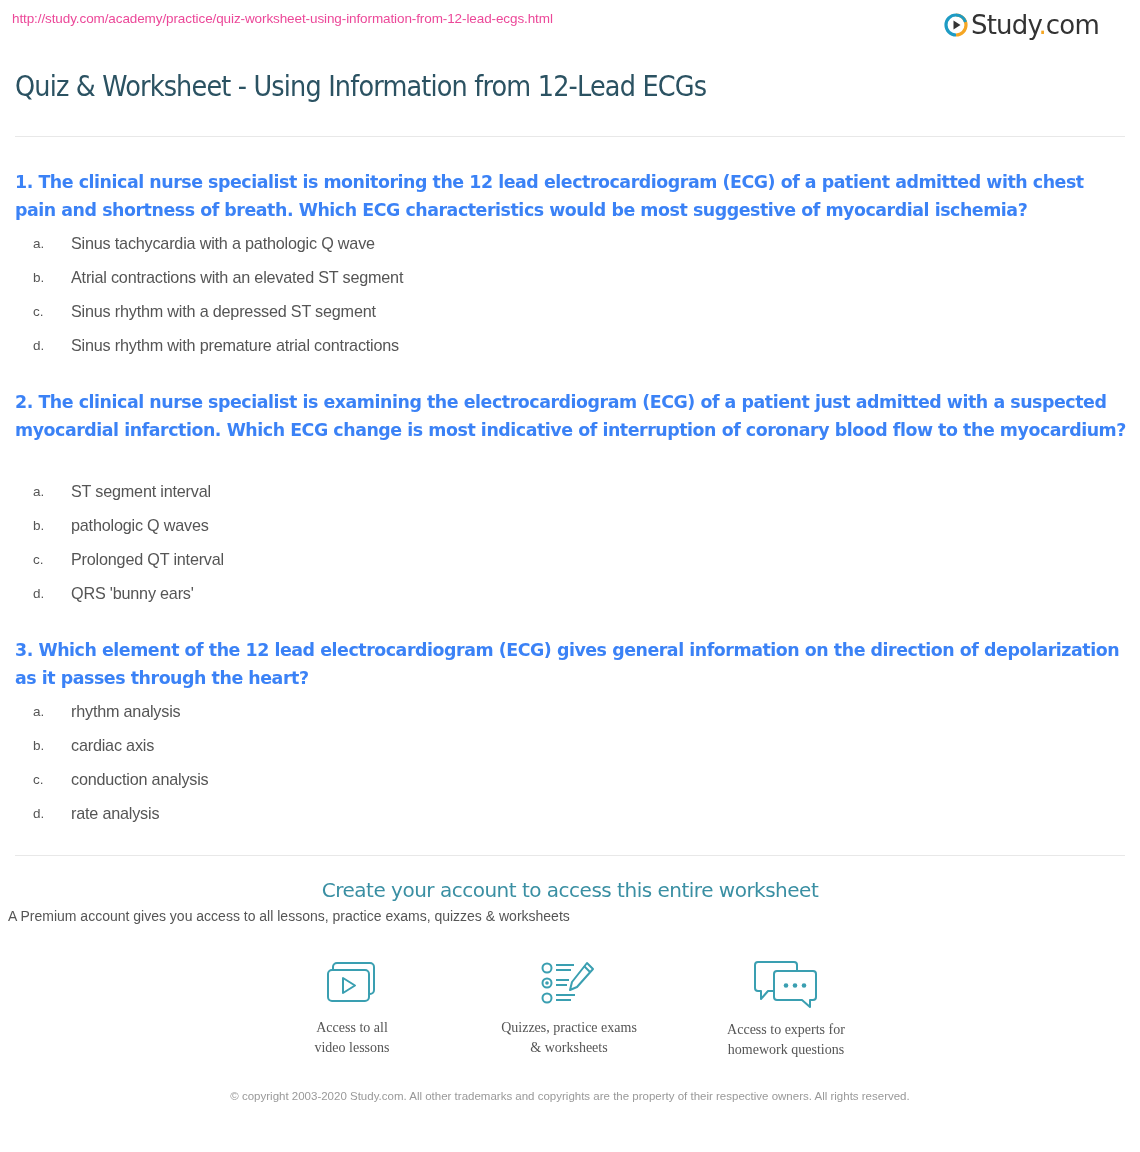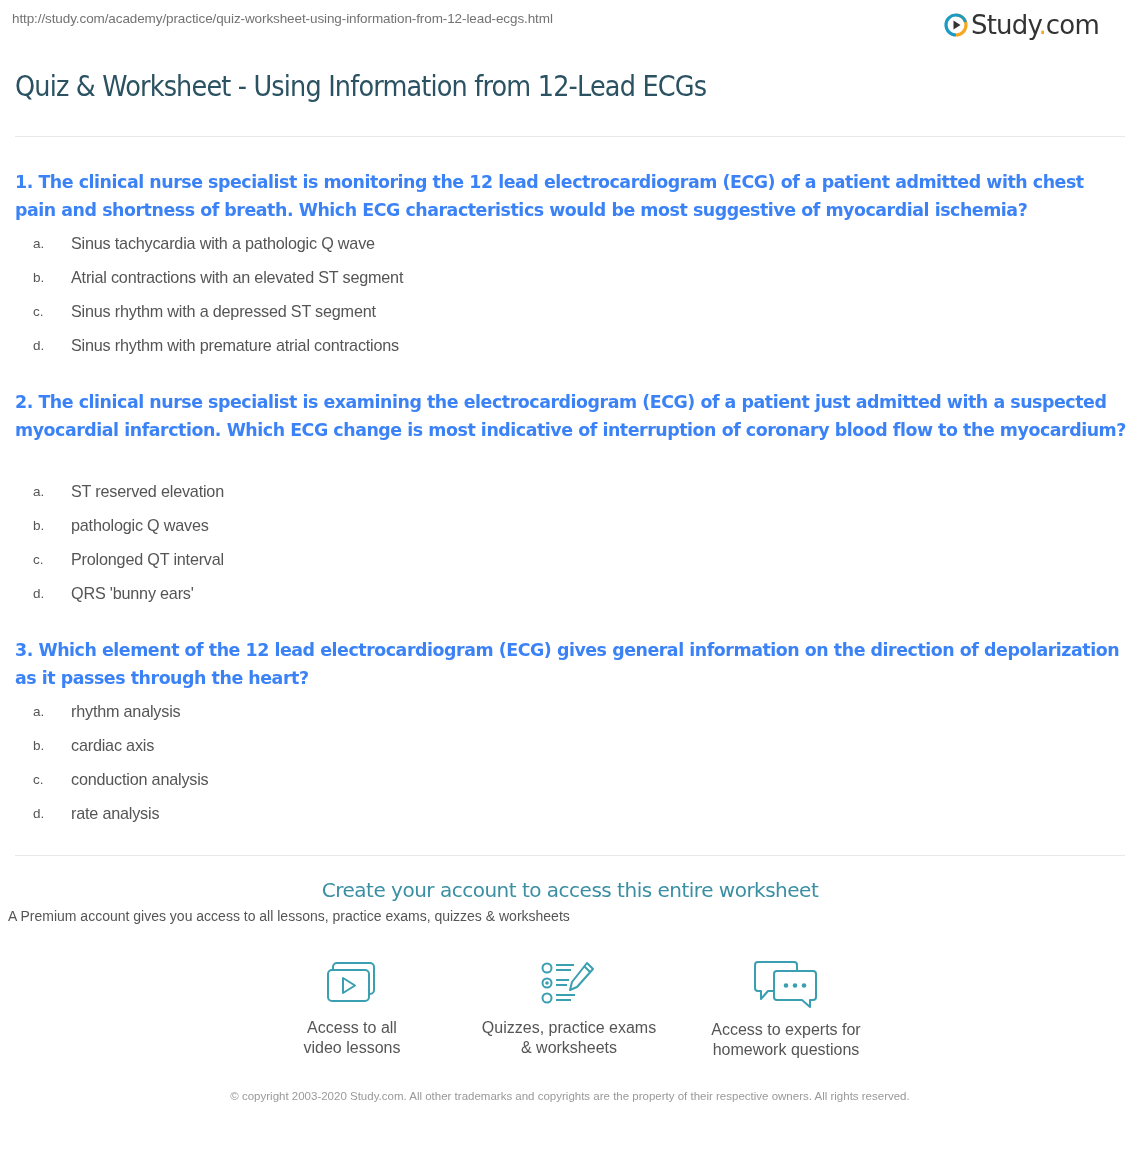--- a/index.html
+++ b/index.html
@@ -1,21 +1,21 @@
 <!DOCTYPE html>
 <html><head>
 <meta charset="utf-8">
 <style>
   * { box-sizing: border-box; margin: 0; padding: 0; }
   html, body { width: 1140px; height: 1152px; background: #ffffff; overflow: hidden; }
   body { font-family: "DejaVu Sans", "Liberation Sans", sans-serif; color: #555; position: relative; }
 
   .url {
     position: absolute; left: 12px; top: 11px;
-    font-family: "Liberation Sans", sans-serif; font-size: 13.5px; color: #737373;
+    font-family: "Liberation Sans", sans-serif; font-size: 13.5px; color: #ec4899;
     letter-spacing: -0.1px;
   }
   .logo {
     position: absolute; left: 944px; top: 9px; height: 32px;
     display: flex; align-items: center; justify-content: flex-end;
   }
   .logo svg { width: 24px; height: 24px; margin-right: 3px; }
   .logo-text {
     font-family: "DejaVu Sans", sans-serif; font-size: 26px; color: #333;
     letter-spacing: -0.8px; font-weight: normal;
@@ -57,21 +57,21 @@
   .cta-sub {
     position: absolute; left: 8px; width: 1017px; top: 908px; 
     font-family: "Liberation Sans", sans-serif; font-size: 14px; color: #555;
   }
   .feature {
     position: absolute; top: 960px; width: 200px; text-align: center;
   }
   .feature svg { display: block; margin: 0 auto; }
   .feature .label {
     margin-top: 12px;
-    font-family: Liberation Sans, sans-serif; font-size: 16px; color: #555; line-height: 20px;
+    font-family: Liberation Serif, serif; font-size: 14px; color: #555; line-height: 20px;
   }
   .copyright {
     position: absolute; left: 215px; width: 710px; top: 1088px; text-align: center;
     font-family: "Liberation Sans", sans-serif; font-size: 11.5px; color: #999; line-height: 17px;
   }
 </style>
 </head>
 <body>
 
 <div class="url">http://study.com/academy/practice/quiz-worksheet-using-information-from-12-lead-ecgs.html</div>
@@ -106,21 +106,21 @@
   <div class="answer" style="top:328px">
     <span class="letter">d.</span>
     <span class="text">Sinus rhythm with premature atrial contractions</span>
   </div>
 </div>
 
 <div class="question" style="top:388px">2. The clinical nurse specialist is examining the electrocardiogram (ECG) of a patient just admitted with a suspected myocardial infarction. Which ECG change is most indicative of interruption of coronary blood flow to the myocardium?</div>
 <div class="answers">
   <div class="answer" style="top:474px">
     <span class="letter">a.</span>
-    <span class="text">ST reserved elevation</span>
+    <span class="text">ST segment interval</span>
   </div>
   <div class="answer" style="top:508px">
     <span class="letter">b.</span>
     <span class="text">pathologic Q waves</span>
   </div>
   <div class="answer" style="top:542px">
     <span class="letter">c.</span>
     <span class="text">Prolonged QT interval</span>
   </div>
   <div class="answer" style="top:576px">

